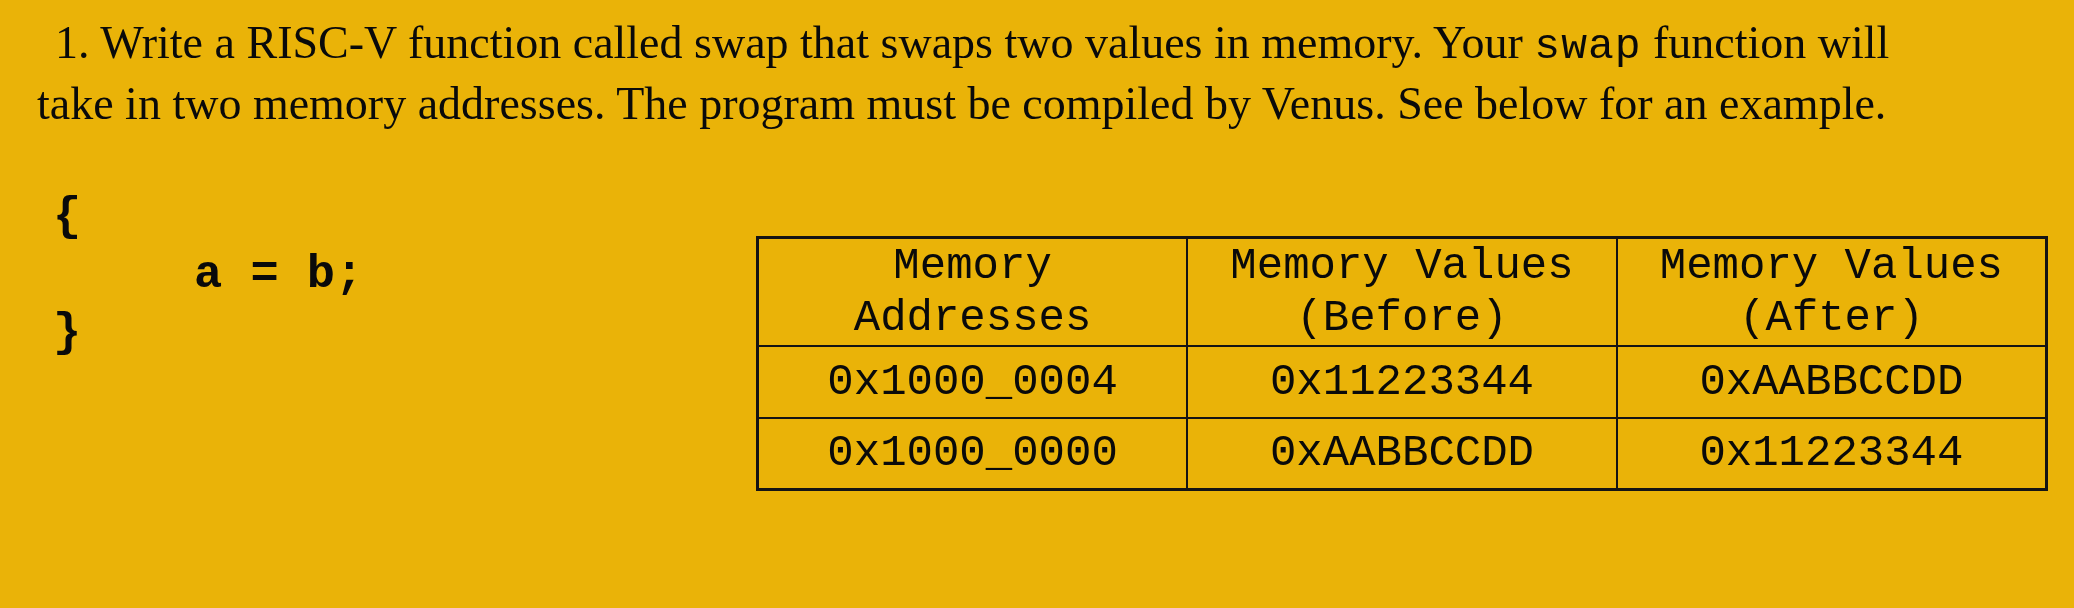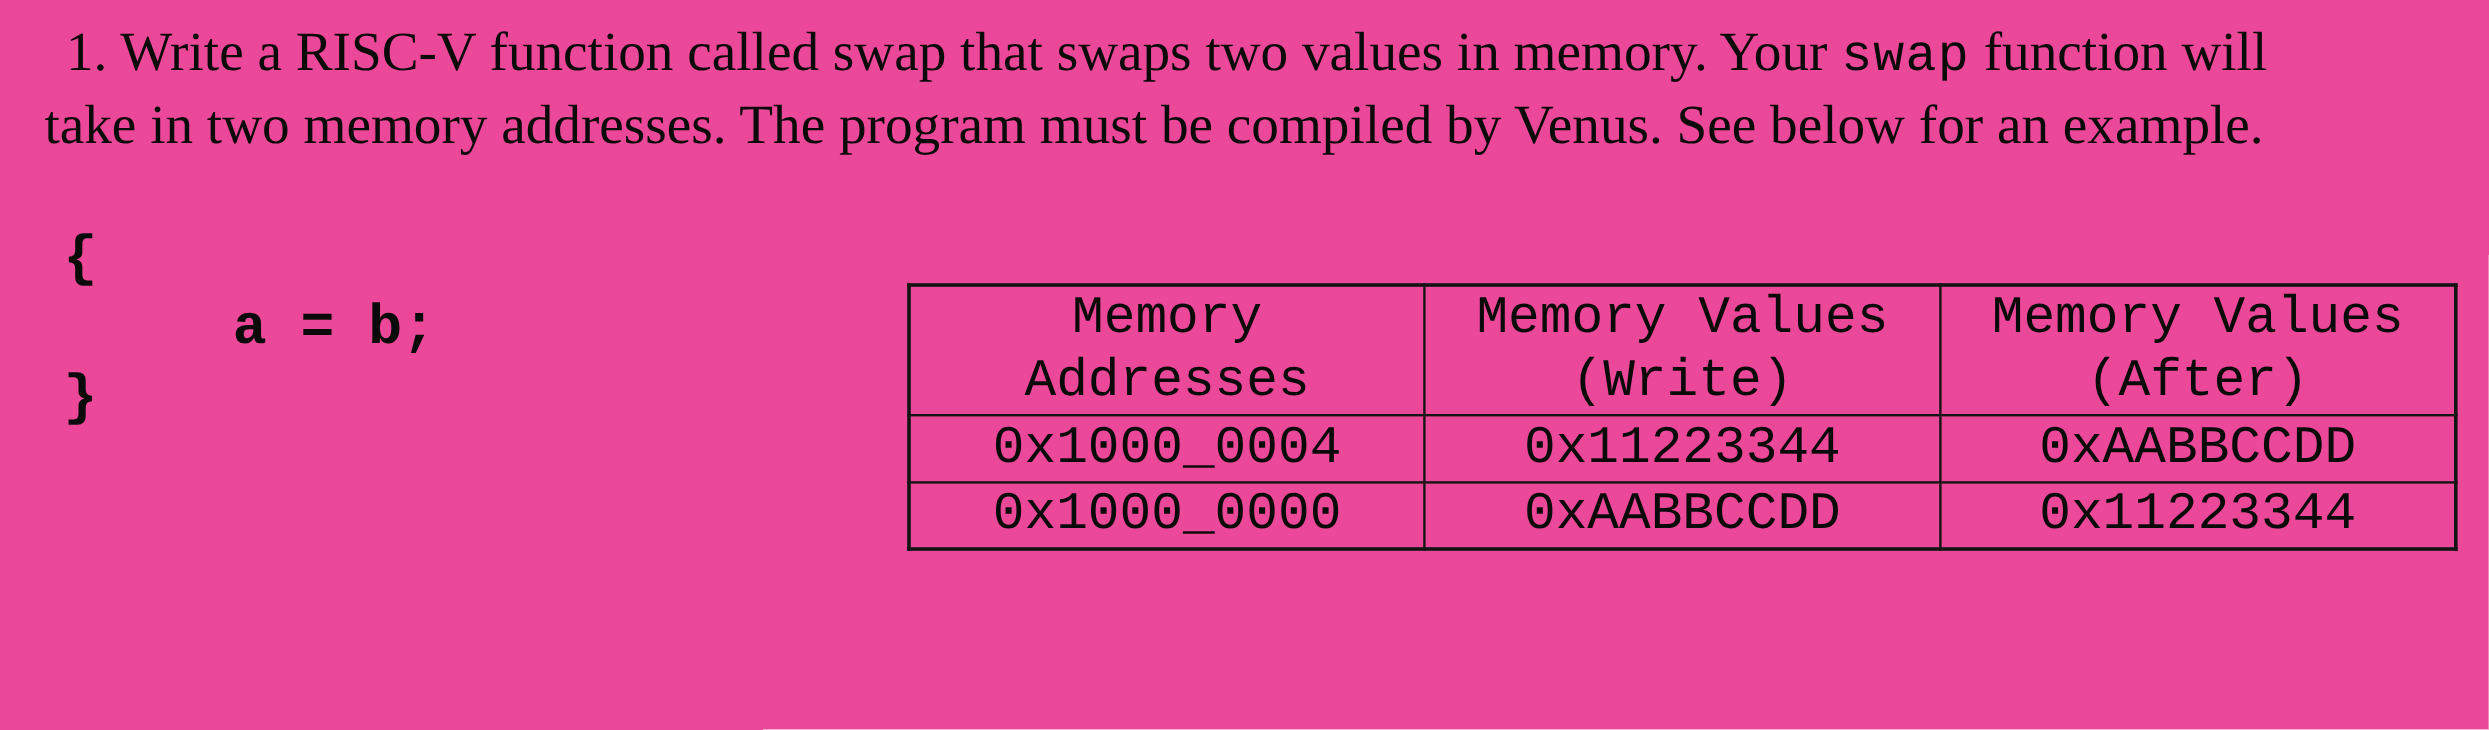--- a/index.html
+++ b/index.html
@@ -2,21 +2,21 @@
 <html><head>
 <meta charset="utf-8">
 <style>
   * { margin: 0; padding: 0; box-sizing: border-box; }
   html, body { background: #ffffff; }
 
   .page {
     position: relative;
     width: 2074px;
     height: 608px;
-    background: #ec4899;
+    background: #eab308;
     color: #0a0a0a;
     overflow: hidden;
     padding-left: 32px;
   }
 
   
   .problem {
     position: absolute;
     left: 37px;
     top: 14px;
@@ -62,21 +62,21 @@
     border: 3px solid #141414;
   }
   .mem-table th, .mem-table td {
     border: 2px solid #141414;
     font-weight: normal;
     padding: 0;
     vertical-align: middle;
     text-align: center;
   }
   .mem-table th { height: 108px; }
-  .mem-table td { height: 56px; }
+  .mem-table td { height: 72px; }
   .hdr-line { display: block; line-height: 52px; }
 </style>
 </head>
 <body>
 
 <div class="page">
 
   <div class="problem">
     <span class="pline pline-1"><span>1. Write a RISC-V function called swap that swaps two values in memory. Your </span><span class="inline-mono">swap</span><span> function will</span></span>
     <span class="pline pline-2">take in two memory addresses. The program must be compiled by Venus. See below for an example.</span>
@@ -90,21 +90,21 @@
 
   <table class="mem-table">
     <thead>
       <tr>
         <th>
           <span class="hdr-line">Memory</span>
           <span class="hdr-line">Addresses</span>
         </th>
         <th>
           <span class="hdr-line">Memory Values</span>
-          <span class="hdr-line">(Write)</span>
+          <span class="hdr-line">(Before)</span>
         </th>
         <th>
           <span class="hdr-line">Memory Values</span>
           <span class="hdr-line">(After)</span>
         </th>
       </tr>
     </thead>
     <tbody>
       <tr>
         <td>0x1000_0004</td>

